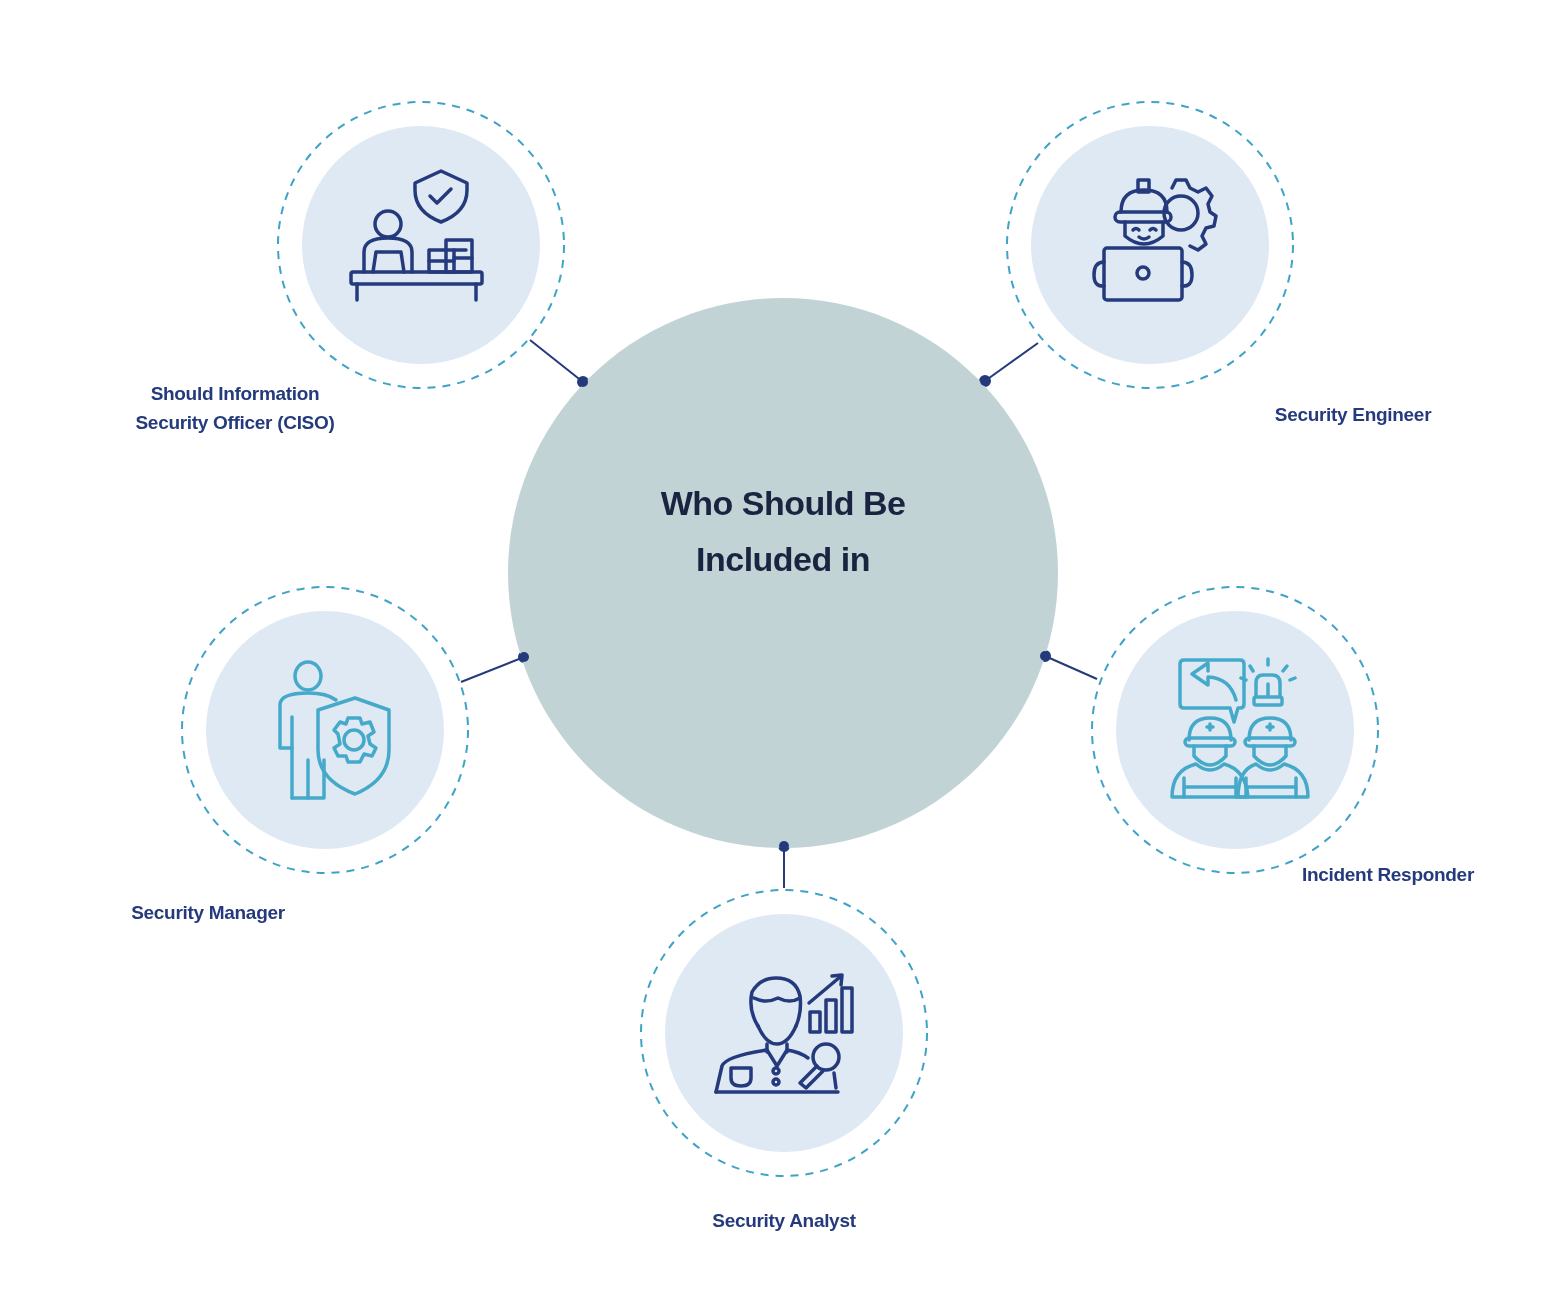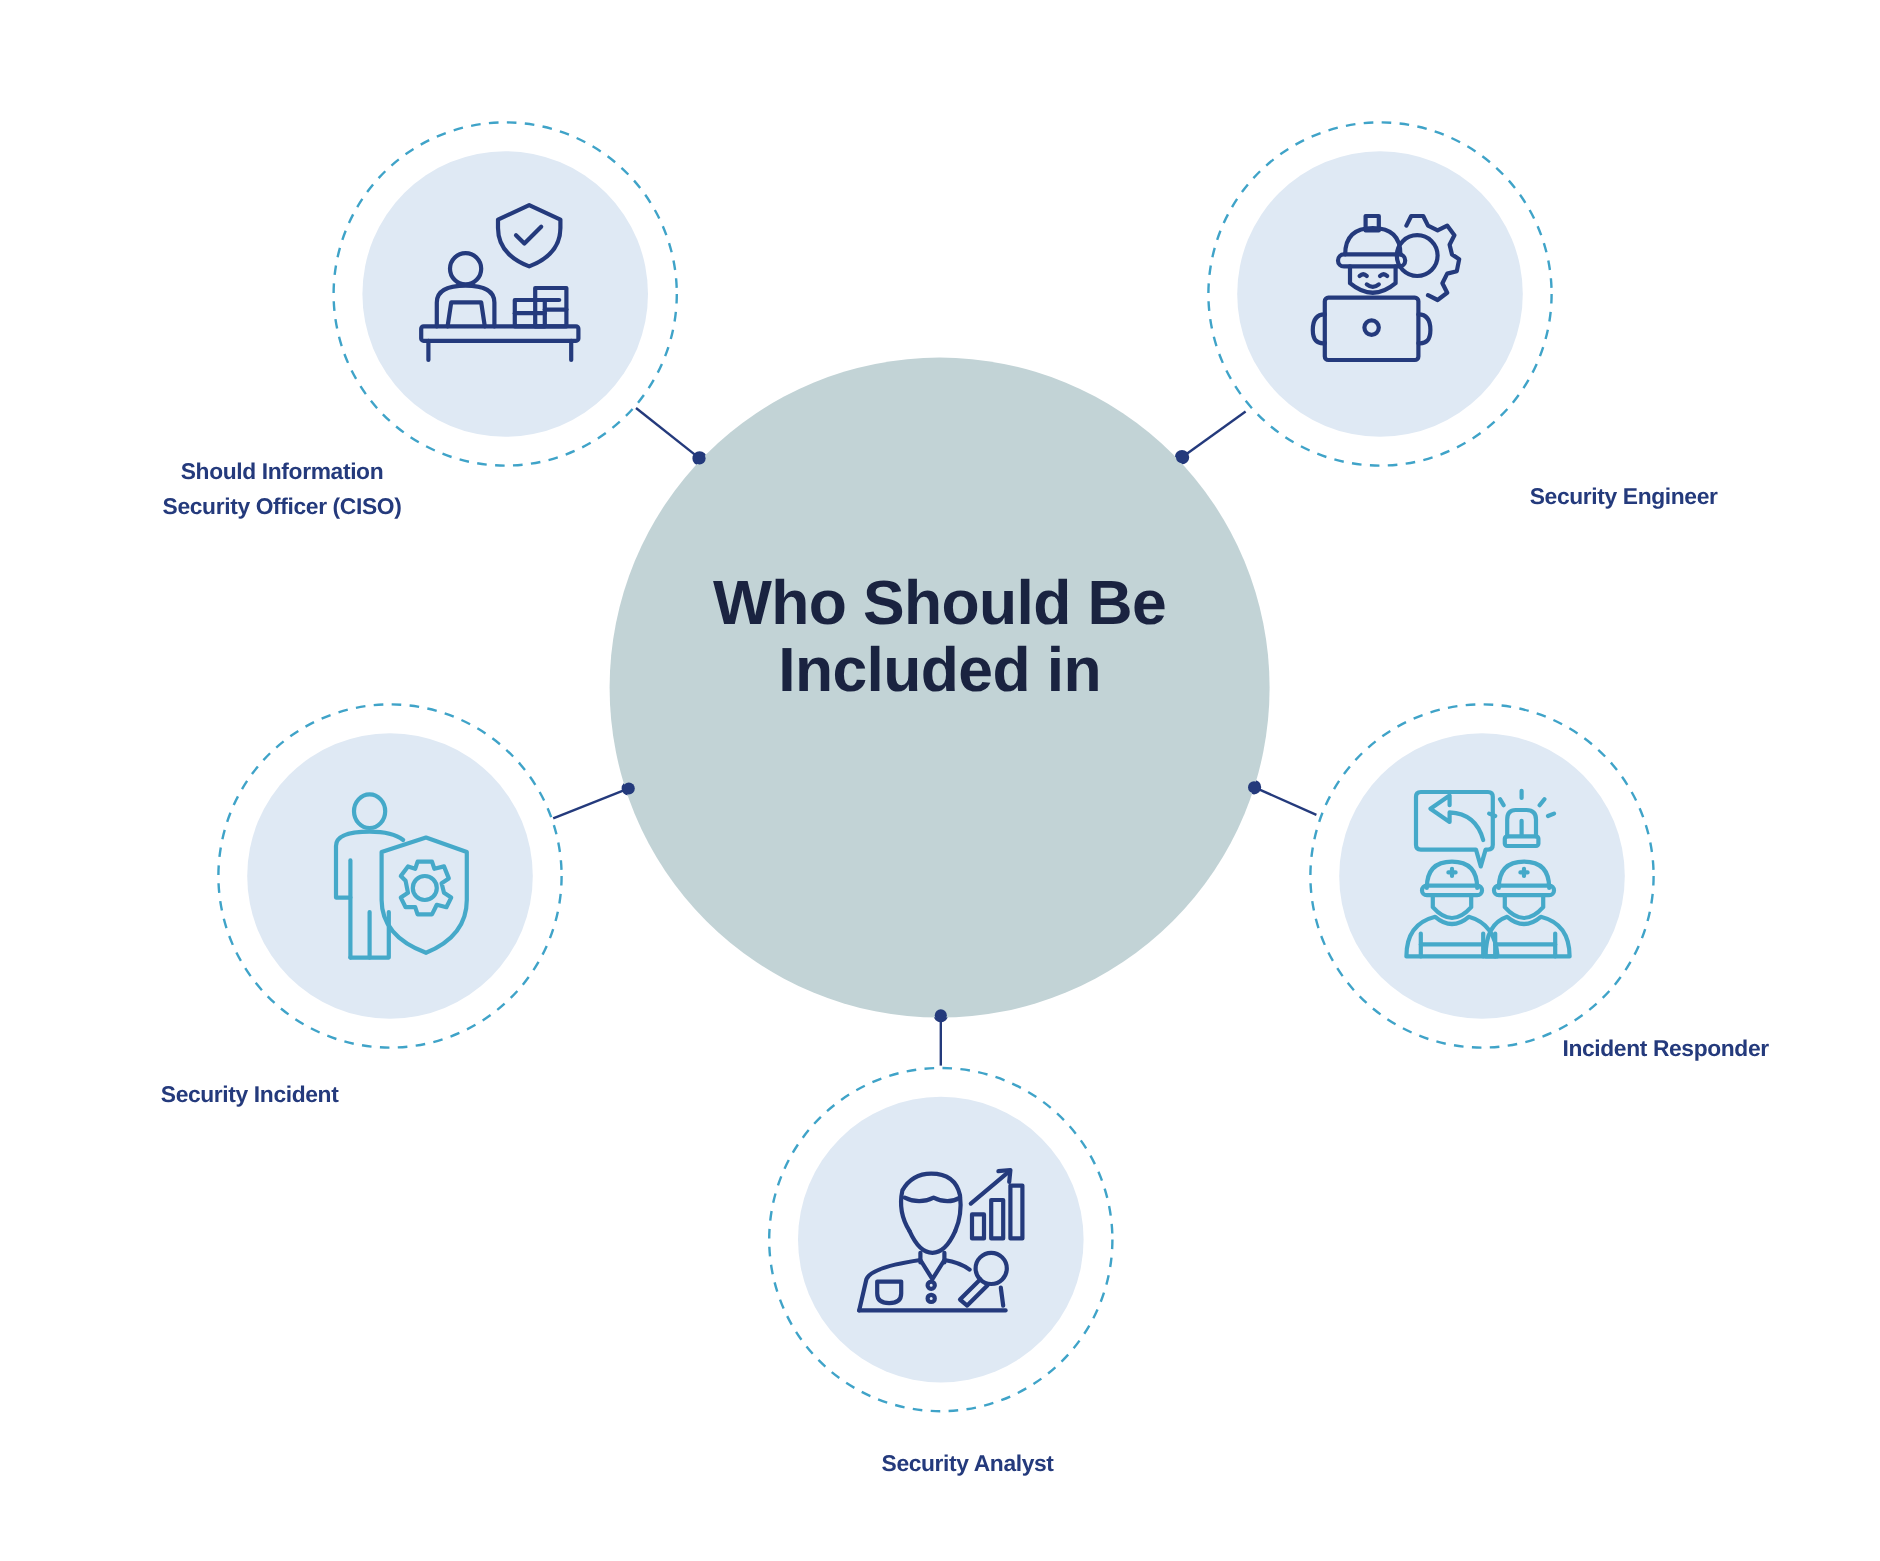--- a/index.html
+++ b/index.html
@@ -2,21 +2,21 @@
 <html><head>
 <meta charset="utf-8">
 <style>
   html, body { margin:0; padding:0; background:#ffffff; }
   body { width:1567px; height:1301px; position:relative; overflow:hidden;
          font-family:"Liberation Sans", sans-serif; }
   .canvas { position:absolute; left:0; top:0; width:1567px; height:1301px; }
   .center-title {
     position:absolute; left:533px; top:475px; width:500px;
     text-align:center; color:#1a2340; font-weight:bold;
-    font-size:52px; line-height:56px; letter-spacing:-0.5px;
+    font-size:34px; line-height:56px; letter-spacing:-0.5px;
     font-family:"Liberation Sans", sans-serif;
   }
   .center-title span { display:block; }
   .label {
     position:absolute; color:#243a7c; font-weight:bold; font-size:19px;
     line-height:29px; text-align:center; letter-spacing:-0.3px;
     font-family:"Liberation Sans", sans-serif; white-space:nowrap;
   }
   .label span { display:block; }
 </style>
@@ -162,22 +162,22 @@
 <div class="label" style="left:112px; top:379px; width:246px;">
   <span>Should Information</span>
   <span>Security Officer (CISO)</span>
 </div>
 
 <div class="label" style="left:1252px; top:368px; width:202px;margin-top:32px;">
   <span>Security Engineer</span>
 </div>
 
 <div class="label" style="left:108px; top:898px; width:200px;">
-  <span>Security Incident</span>
+  <span>Security Manager</span>
 </div>
 
 <div class="label" style="left:1282px; top:860px; width:212px;">
   <span>Incident Responder</span>
 </div>
 
-<div class="label" style="left:690px; top:1206px; width:188px;text-align:right;">
+<div class="label" style="left:690px; top:1206px; width:188px;">
   <span>Security Analyst</span>
 </div>
 
 </body></html>

